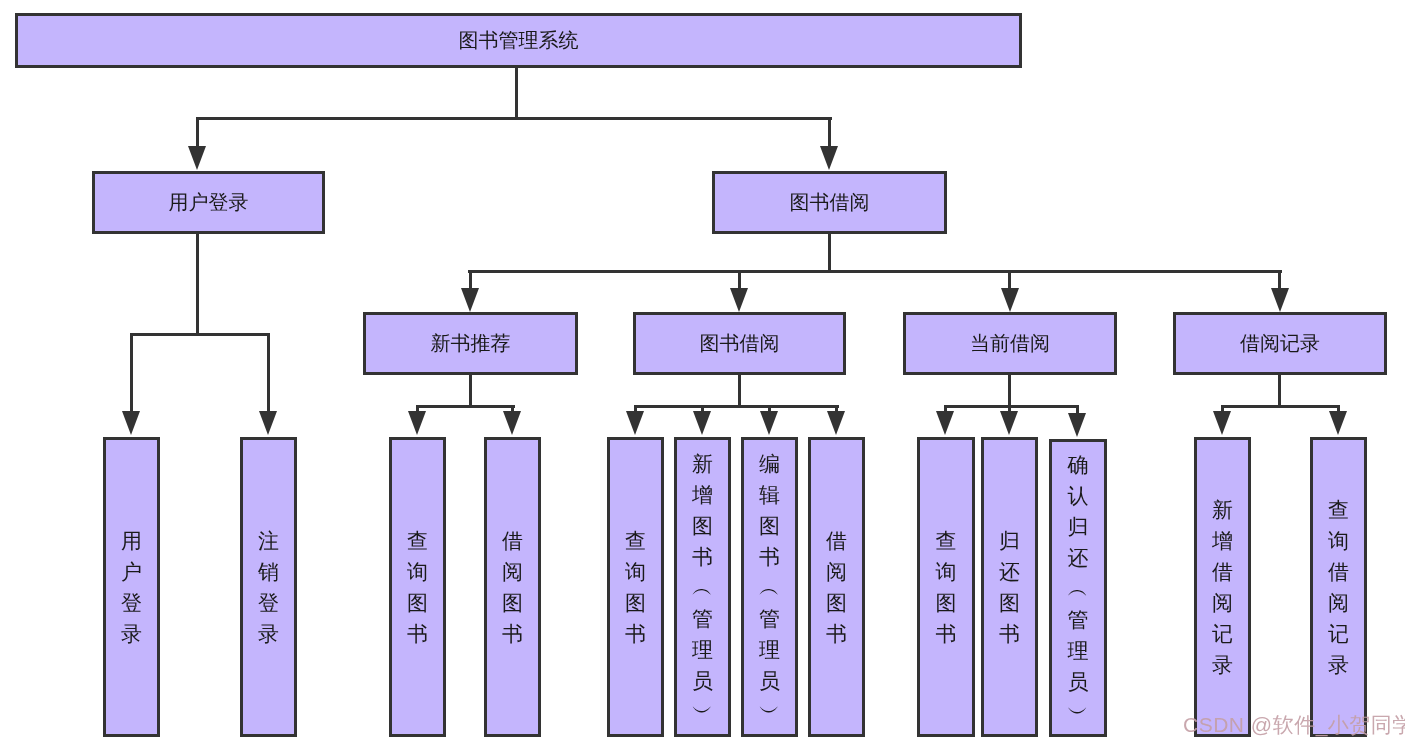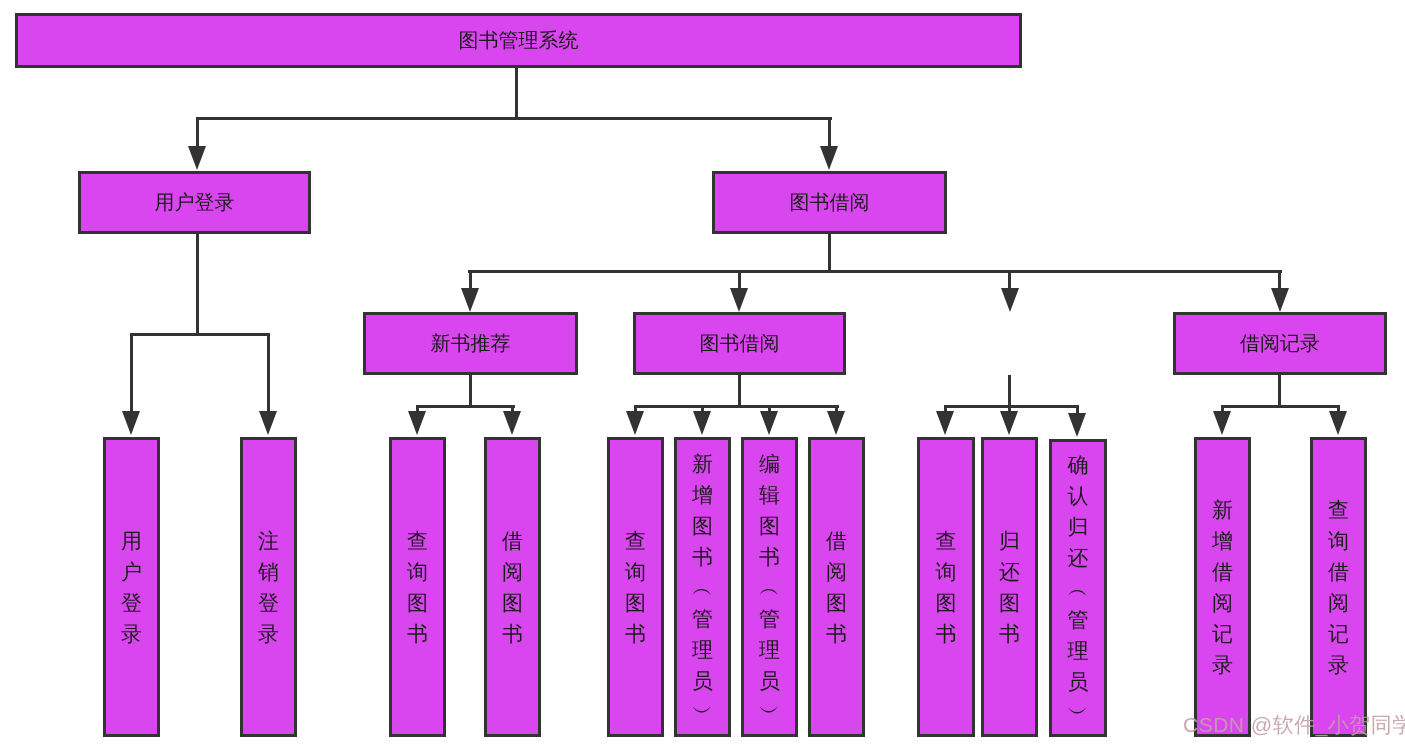--- a/index.html
+++ b/index.html
@@ -6,21 +6,21 @@
   #canvas{
     position:relative;
     width:1405px;height:747px;
     background:#ffffff;
     font-family:"Liberation Sans","DejaVu Sans",sans-serif;
     color:#1a1a1a;
     overflow:hidden;
   }
   .box{
     position:absolute;
-    background:#d946ef;
+    background:#c4b5fd;
     border:3px solid #333333;
     box-sizing:border-box;
     display:flex;
     align-items:center;
     justify-content:center;
   }
   .box .lbl{
     font-size:20px;
     color:#1a1a1a;
     white-space:nowrap;
@@ -60,32 +60,35 @@
 </style>
 </head>
 <body>
 
 <div id="canvas">
 
   <div class="box" style="left:15px;top:13px;width:1007px;height:55px">
     <span class="lbl">图书管理系统</span>
   </div>
 
-  <div class="box" style="left:78px;top:171px;width:233px;height:63px">
+  <div class="box" style="left:92px;top:171px;width:233px;height:63px">
     <span class="lbl">用户登录</span>
   </div>
   <div class="box" style="left:712px;top:171px;width:235px;height:63px">
     <span class="lbl">图书借阅</span>
   </div>
 
   <div class="box" style="left:633px;top:312px;width:213px;height:63px">
     <span class="lbl">图书借阅</span>
   </div>
   <div class="box" style="left:363px;top:312px;width:215px;height:63px">
     <span class="lbl">新书推荐</span>
+  </div>
+  <div class="box" style="left:903px;top:312px;width:214px;height:63px">
+    <span class="lbl">当前借阅</span>
   </div>
   <div class="box" style="left:1173px;top:312px;width:214px;height:63px">
     <span class="lbl">借阅记录</span>
   </div>
 
   <div class="box vert" style="left:103px;top:437px;width:57px;height:300px">
     <span class="lbl vlabel">
         <div>用</div>
         <div>户</div>
         <div>登</div>

